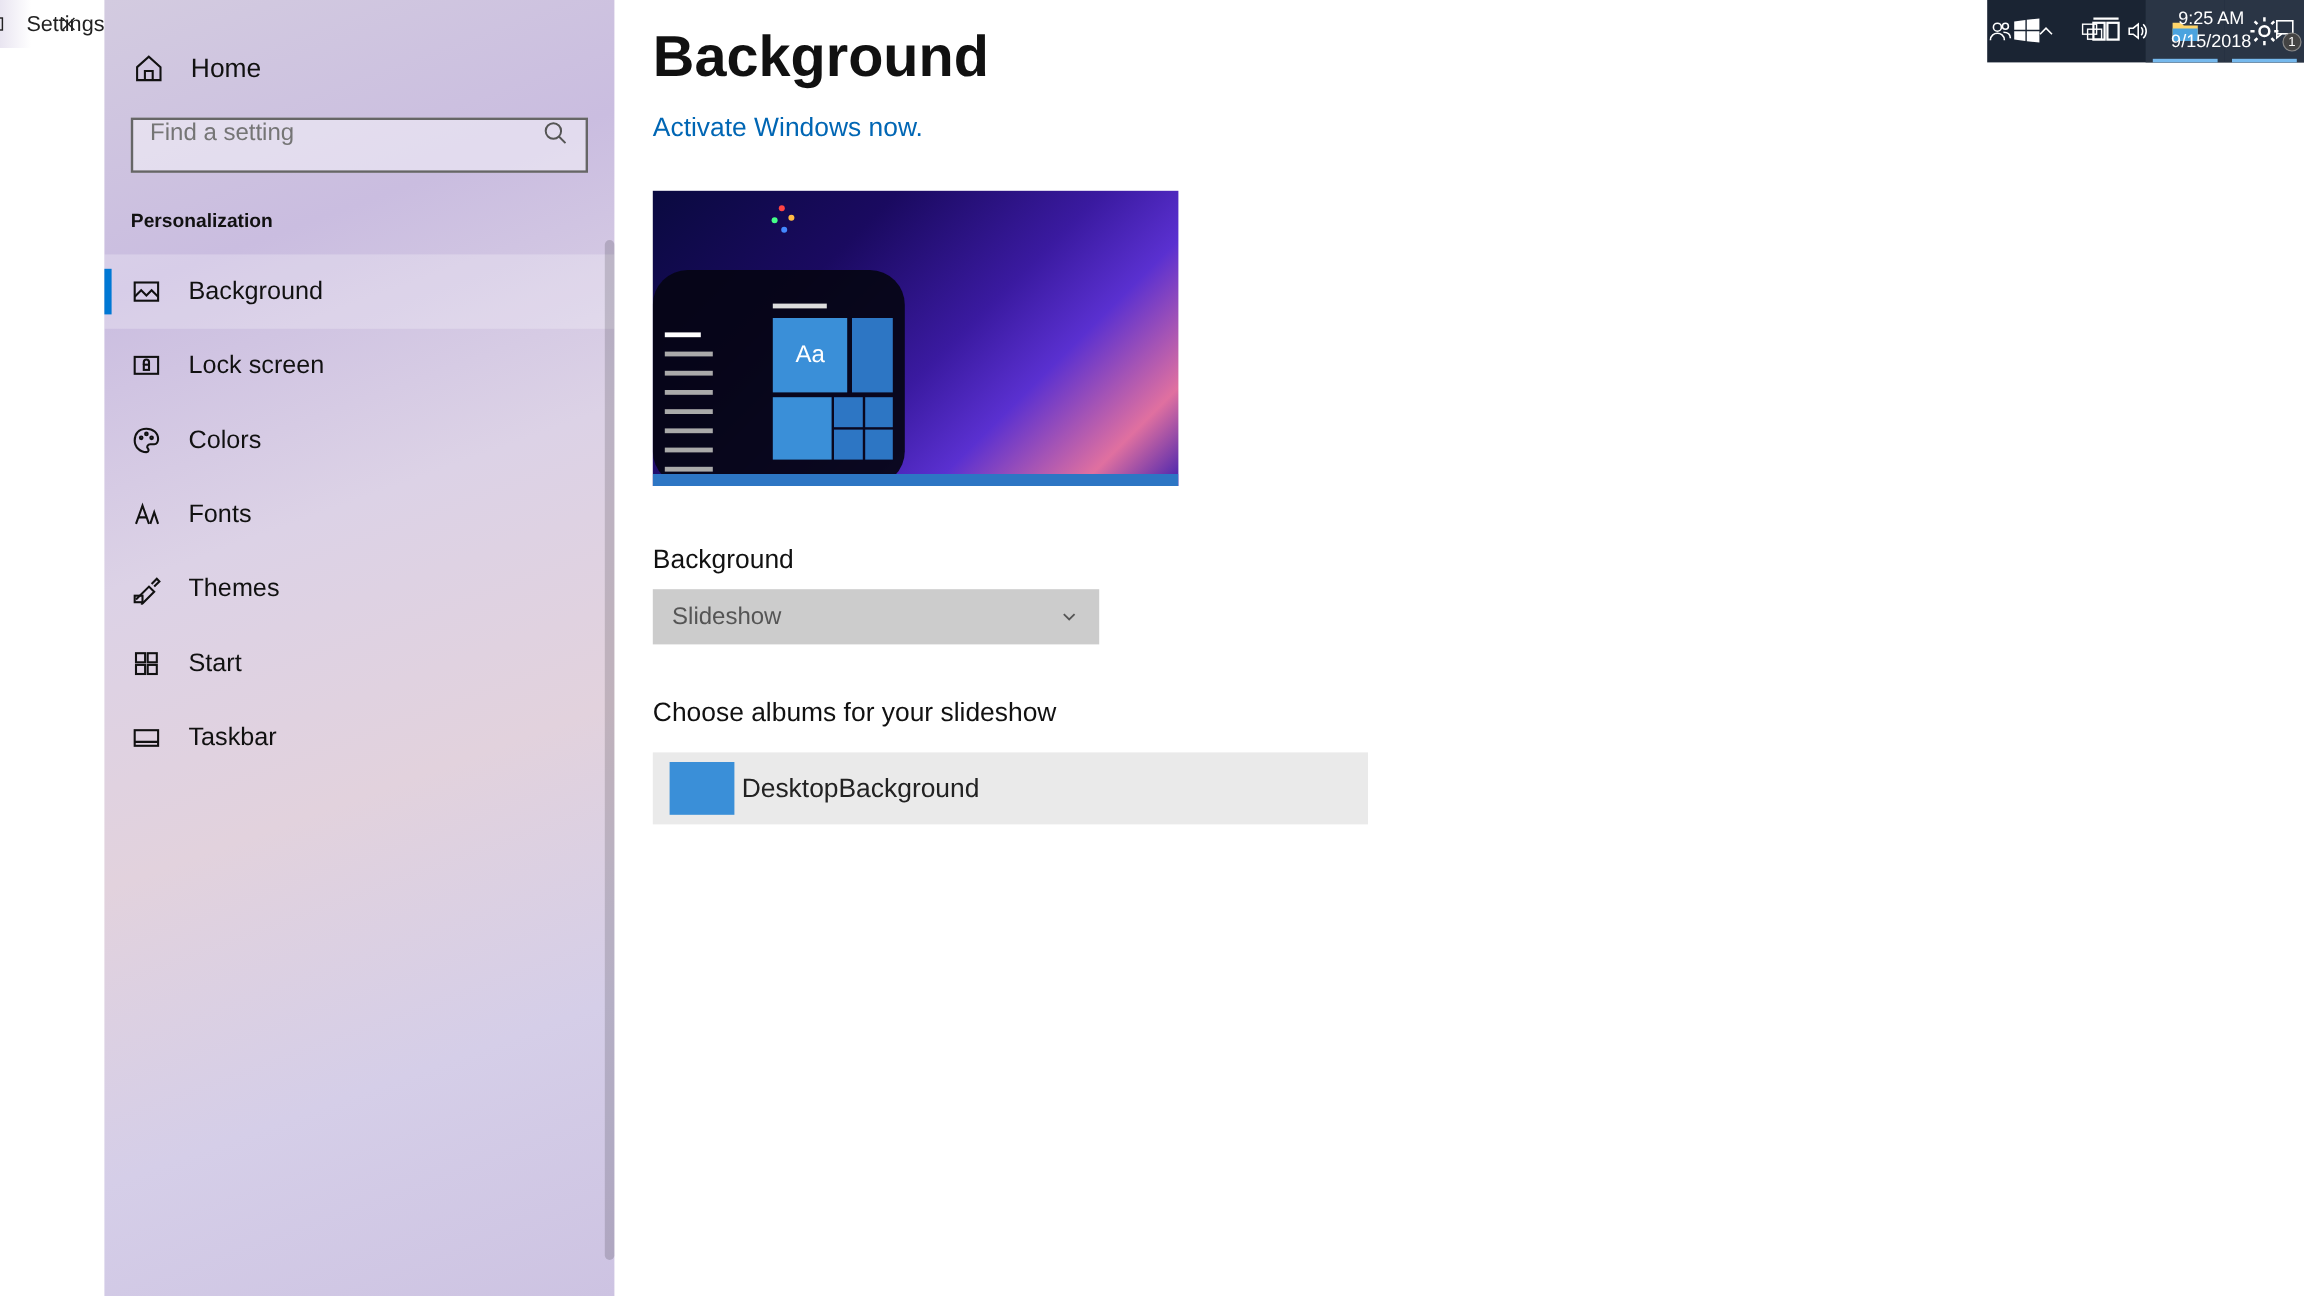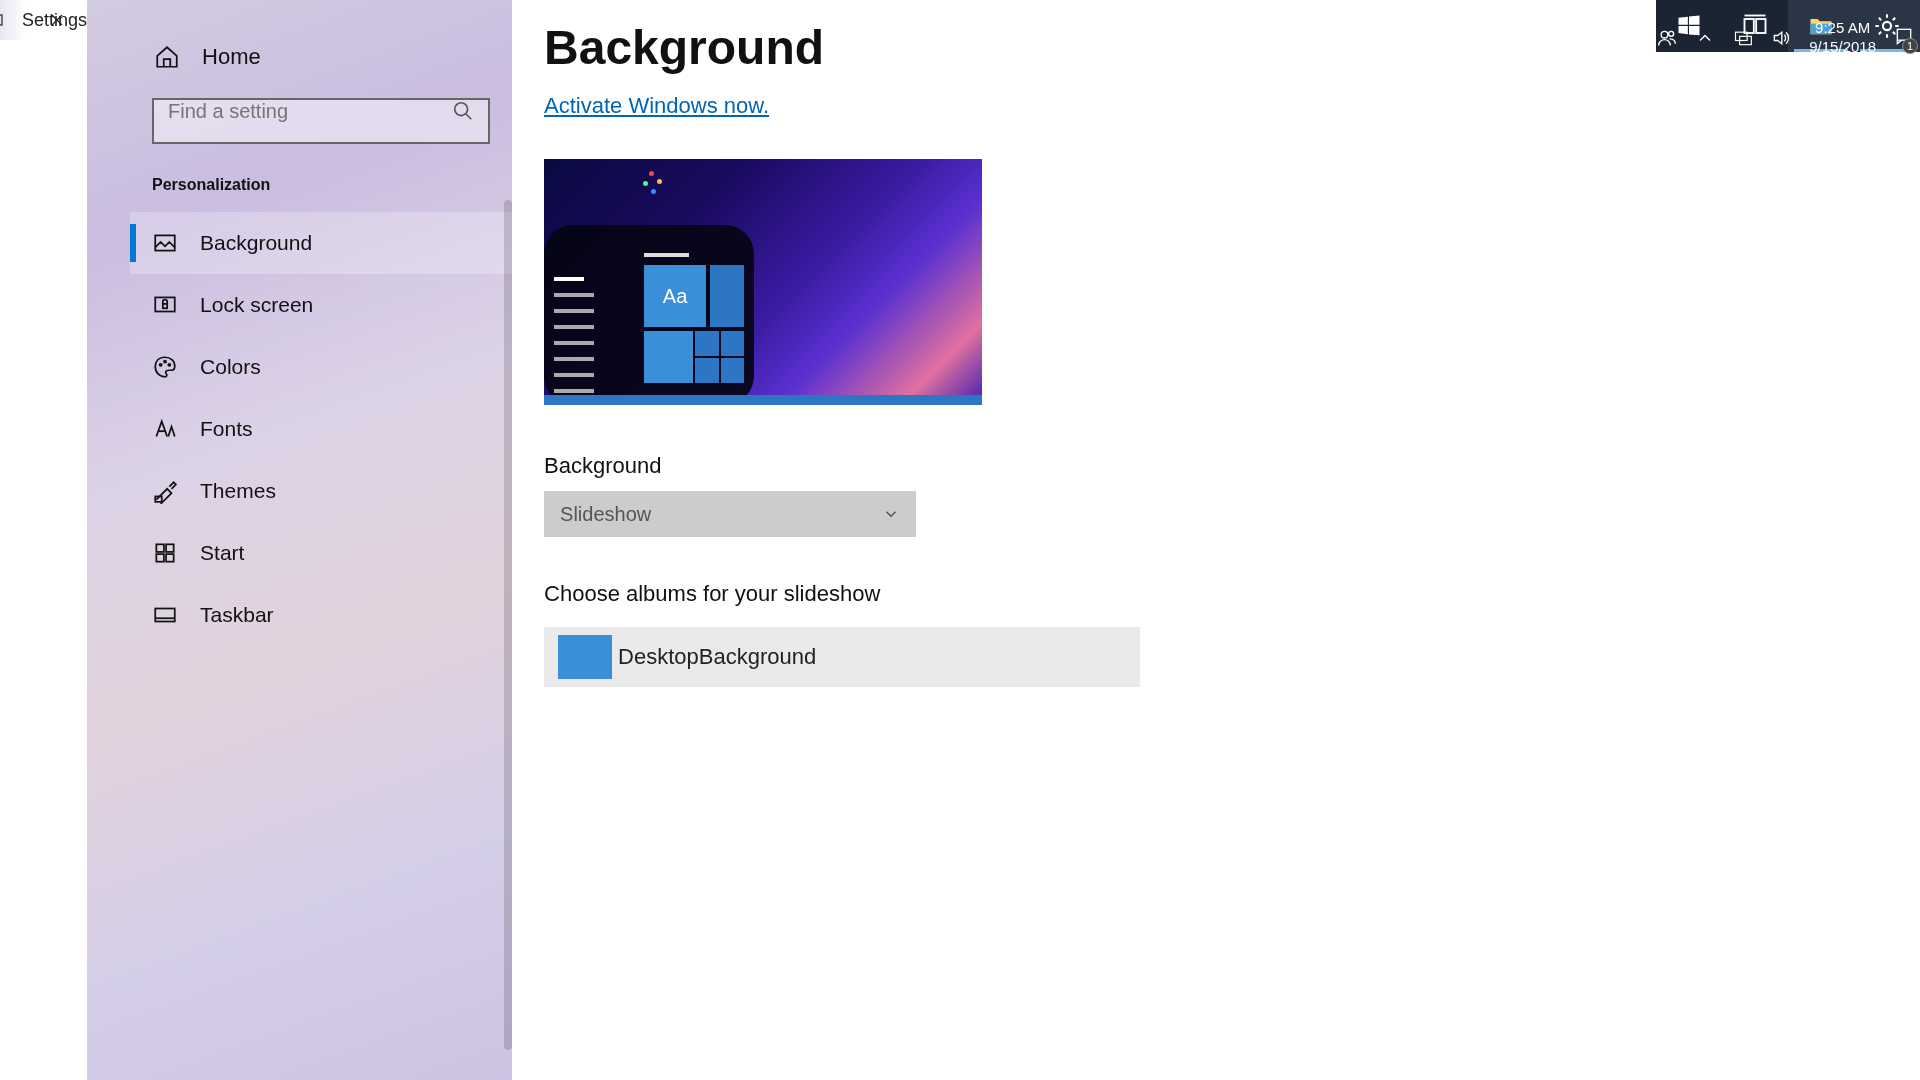--- a/index.html
+++ b/index.html
@@ -48,21 +48,20 @@
   flex: 1;
   display: flex;
   min-height: 0;
 }
 
 .sidebar {
   width: 425px;
   background: linear-gradient(160deg, #d3cbe0 0%, #cabde0 20%, #dcd2e6 40%, #e2d2dd 60%, #d5cee8 80%, #cdc3e2 100%);
   padding-top: 30px;
   position: relative;
-  padding-left: 43px;
 }
 .sidebar::after {
   content:"";
   position:absolute;
   top:200px; bottom:30px; right:0;
   width:8px;
   background: rgba(0,0,0,0.15);
   border-radius:4px;
 }
 
@@ -137,21 +136,20 @@
 .warning {
   font-size: 22px;
   color: #c42b1c;
   margin-bottom: 30px;
 }
 .activate-link {
   font-size: 22px;
   color: #0066b4;
   margin-bottom: 40px;
   display: inline-block;
-  text-decoration: underline;
 }
 
 .preview {
   width: 438px;
   height: 246px;
   position: relative;
   background: linear-gradient(135deg,#0a0a40 0%,#1a0a60 30%,#3a1aa0 55%,#5a30d0 70%,#e070a0 88%,#4020b0 100%);
   overflow:hidden;
   margin-bottom: 48px;
 }
@@ -210,21 +208,21 @@
 }
 .tbtn {
   width:66px; height:52px;
   display:flex; align-items:center; justify-content:center;
   position:relative;
 }
 .tbtn.active { background:#2a3545; }
 .tbtn.active::after { content:""; position:absolute; left:6px; right:6px; bottom:0; height:3px; background:#76b9ed; }
 .tbtn svg { width:28px; height:28px; }
 
-.tray { position:absolute; right:6px; top:0; height:52px; display:flex; align-items:center; gap:18px; color:#fff;margin-top:12px; }
+.tray { position:absolute; right:6px; top:0; height:52px; display:flex; align-items:center; gap:18px; color:#fff; }
 .tray svg { width:20px; height:20px; }
 .tray .clock { text-align:center; font-size:15px; line-height:1.25; }
 .tray .notif { position:relative; }
 .tray .notif .badge {
   position:absolute; right:-4px; bottom:-4px;
   width:16px; height:16px; border-radius:50%;
   background:#444; color:#fff; font-size:11px;
   display:flex; align-items:center; justify-content:center;
   border:1px solid #888;
 }

